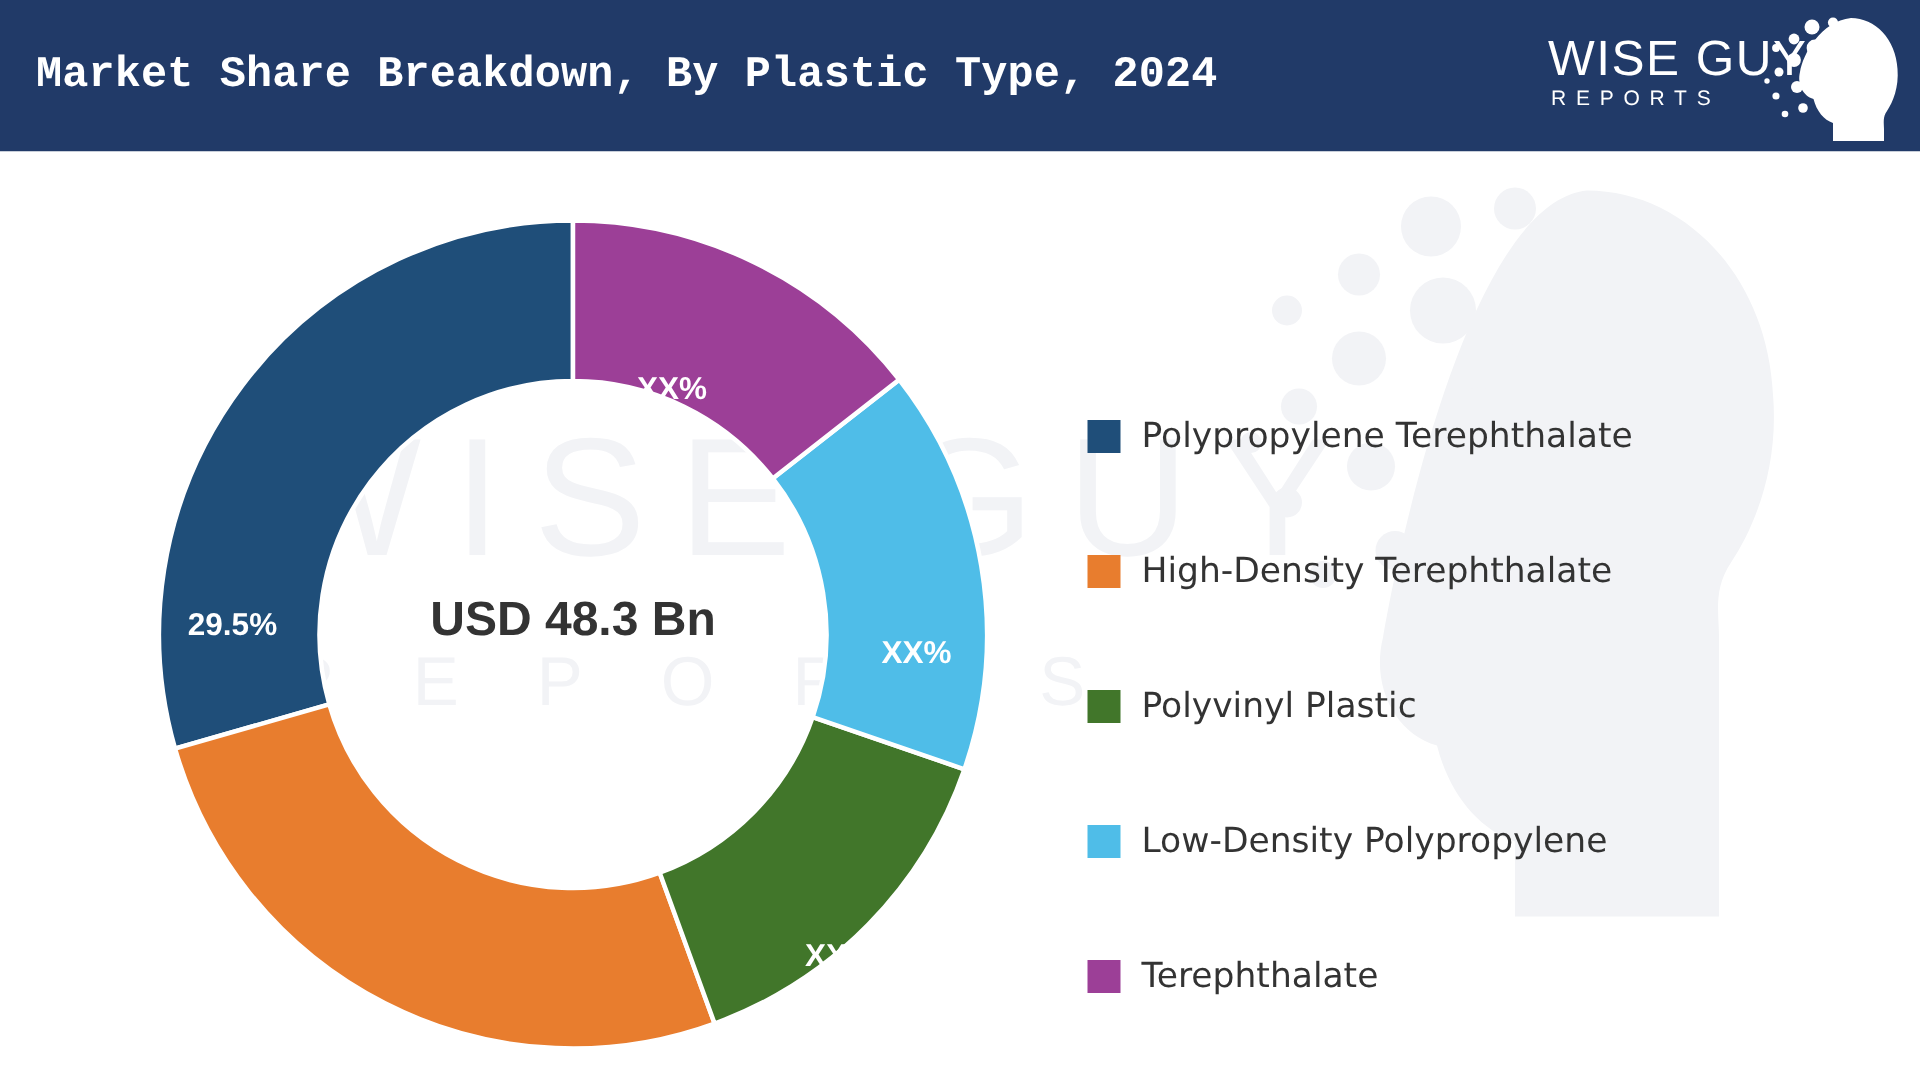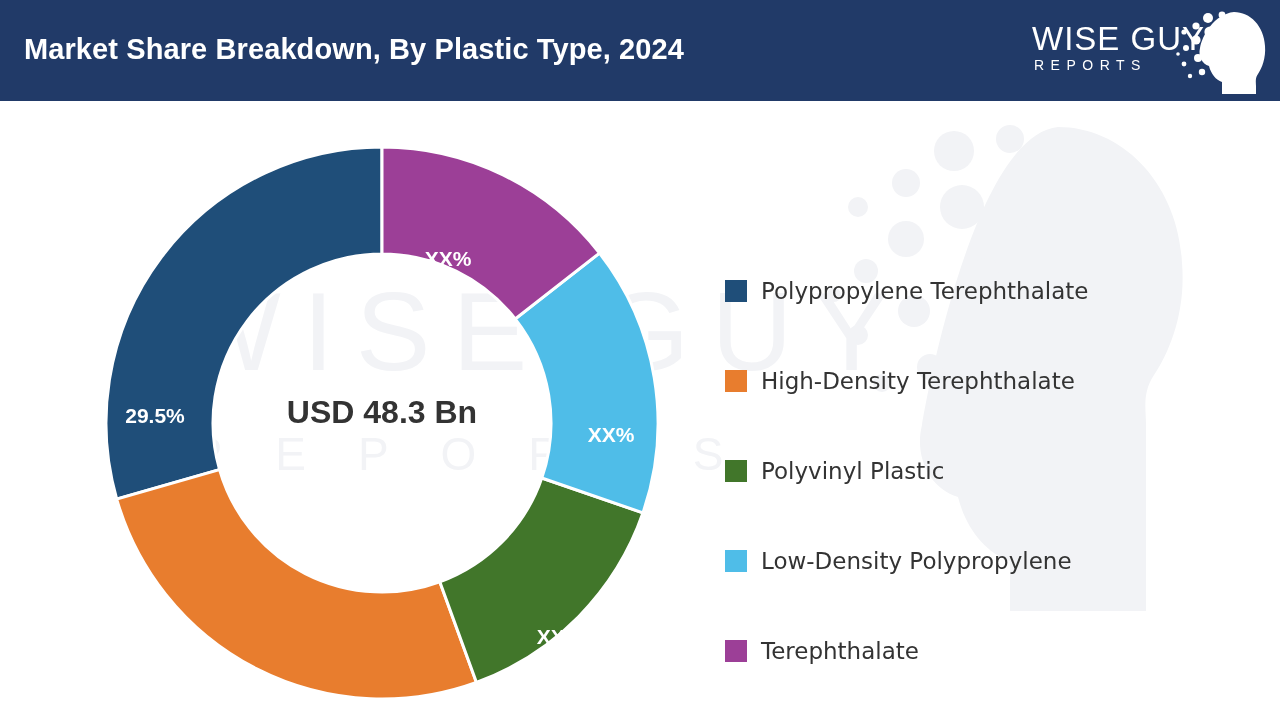--- a/index.html
+++ b/index.html
@@ -21,21 +21,21 @@
     left: 0; top: 0;
     width: 1280px;
     height: 101px;
     background: #213a68;
     box-sizing: border-box;
   }
   #page-title {
     position: absolute;
     left: 24px;
     top: 33px;
-    font-family: Liberation Sans, sans-serif;
+    font-family: Liberation Mono, monospace;
     font-size: 29px;
     font-weight: bold;
     color: #ffffff;
     letter-spacing: 0.1px;
     white-space: nowrap;
   }
 
   
   #brand-logo {
     position: absolute;

